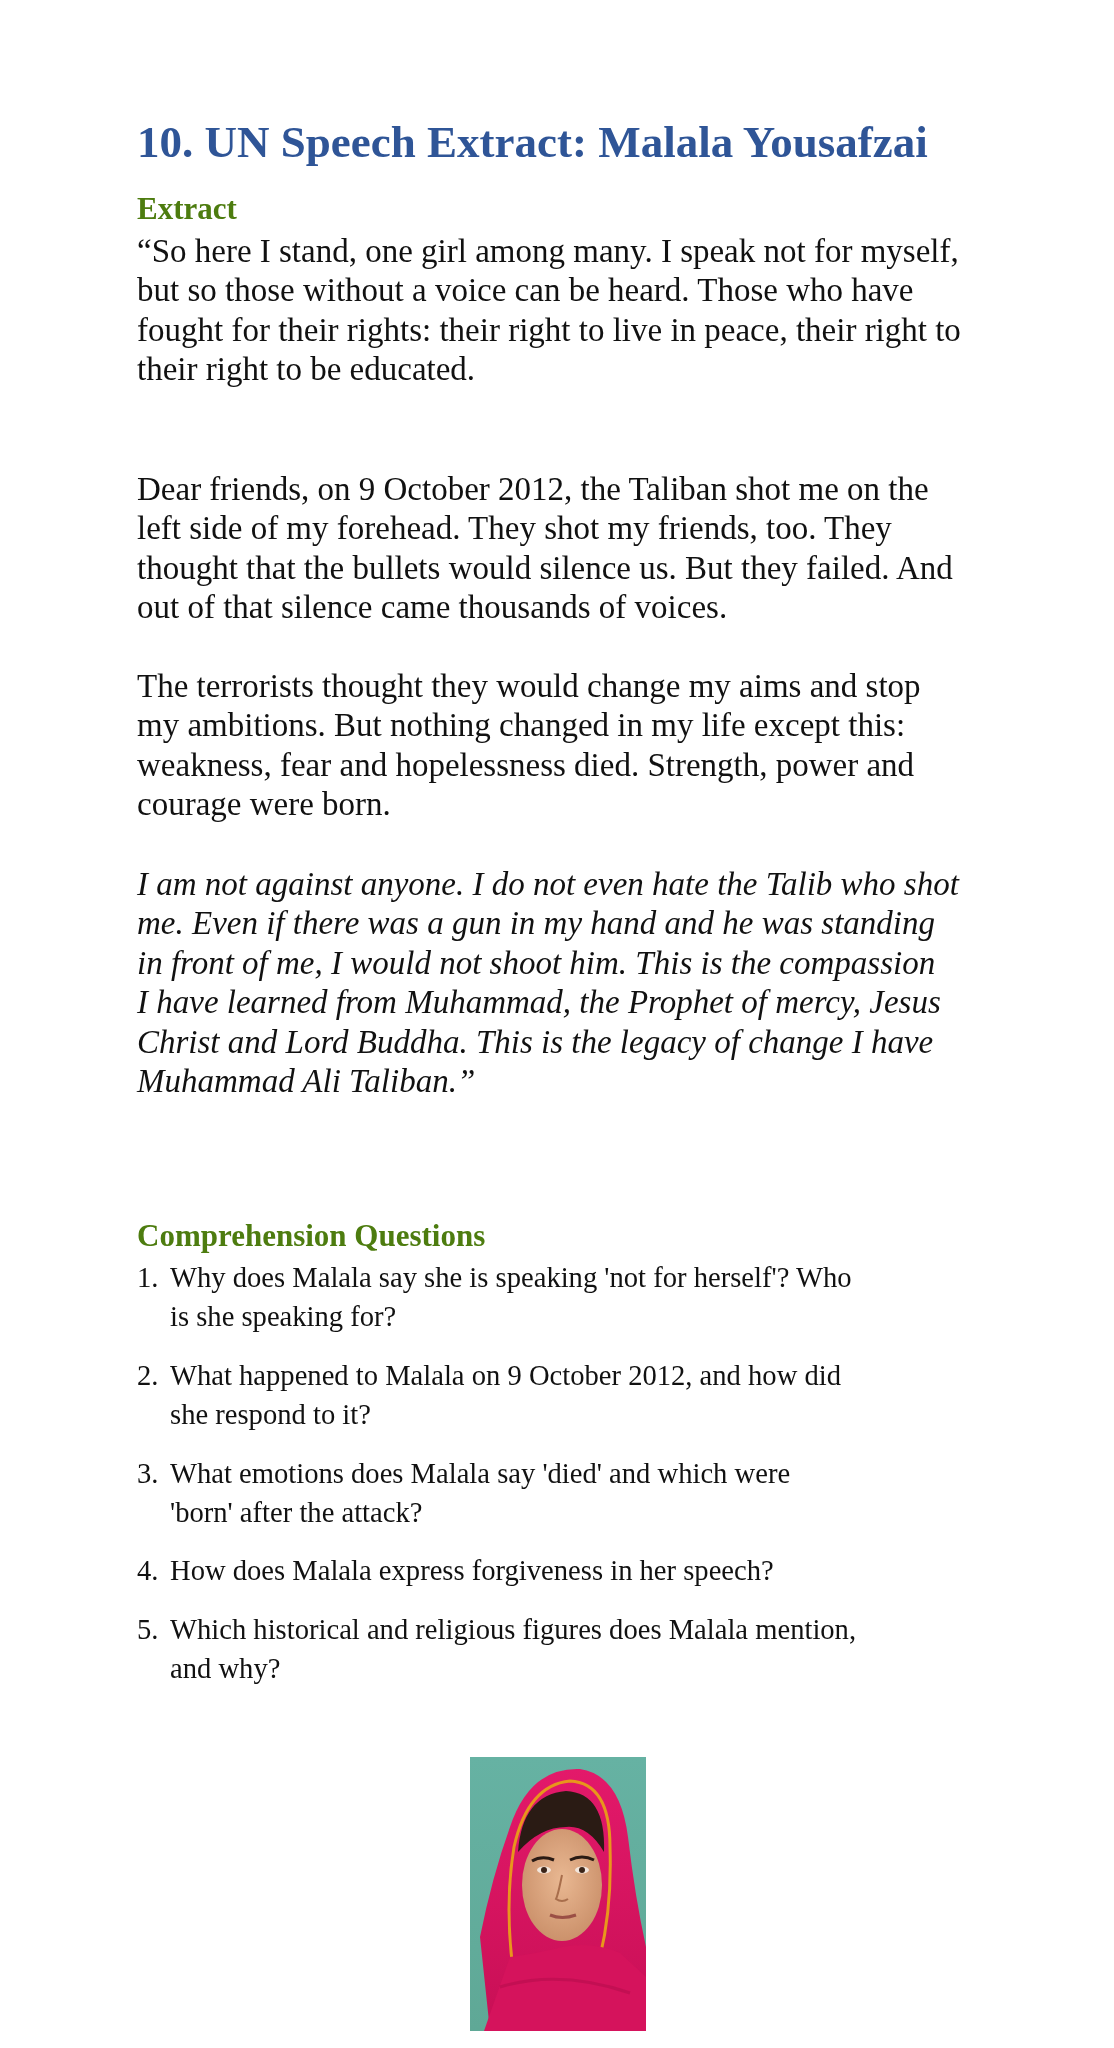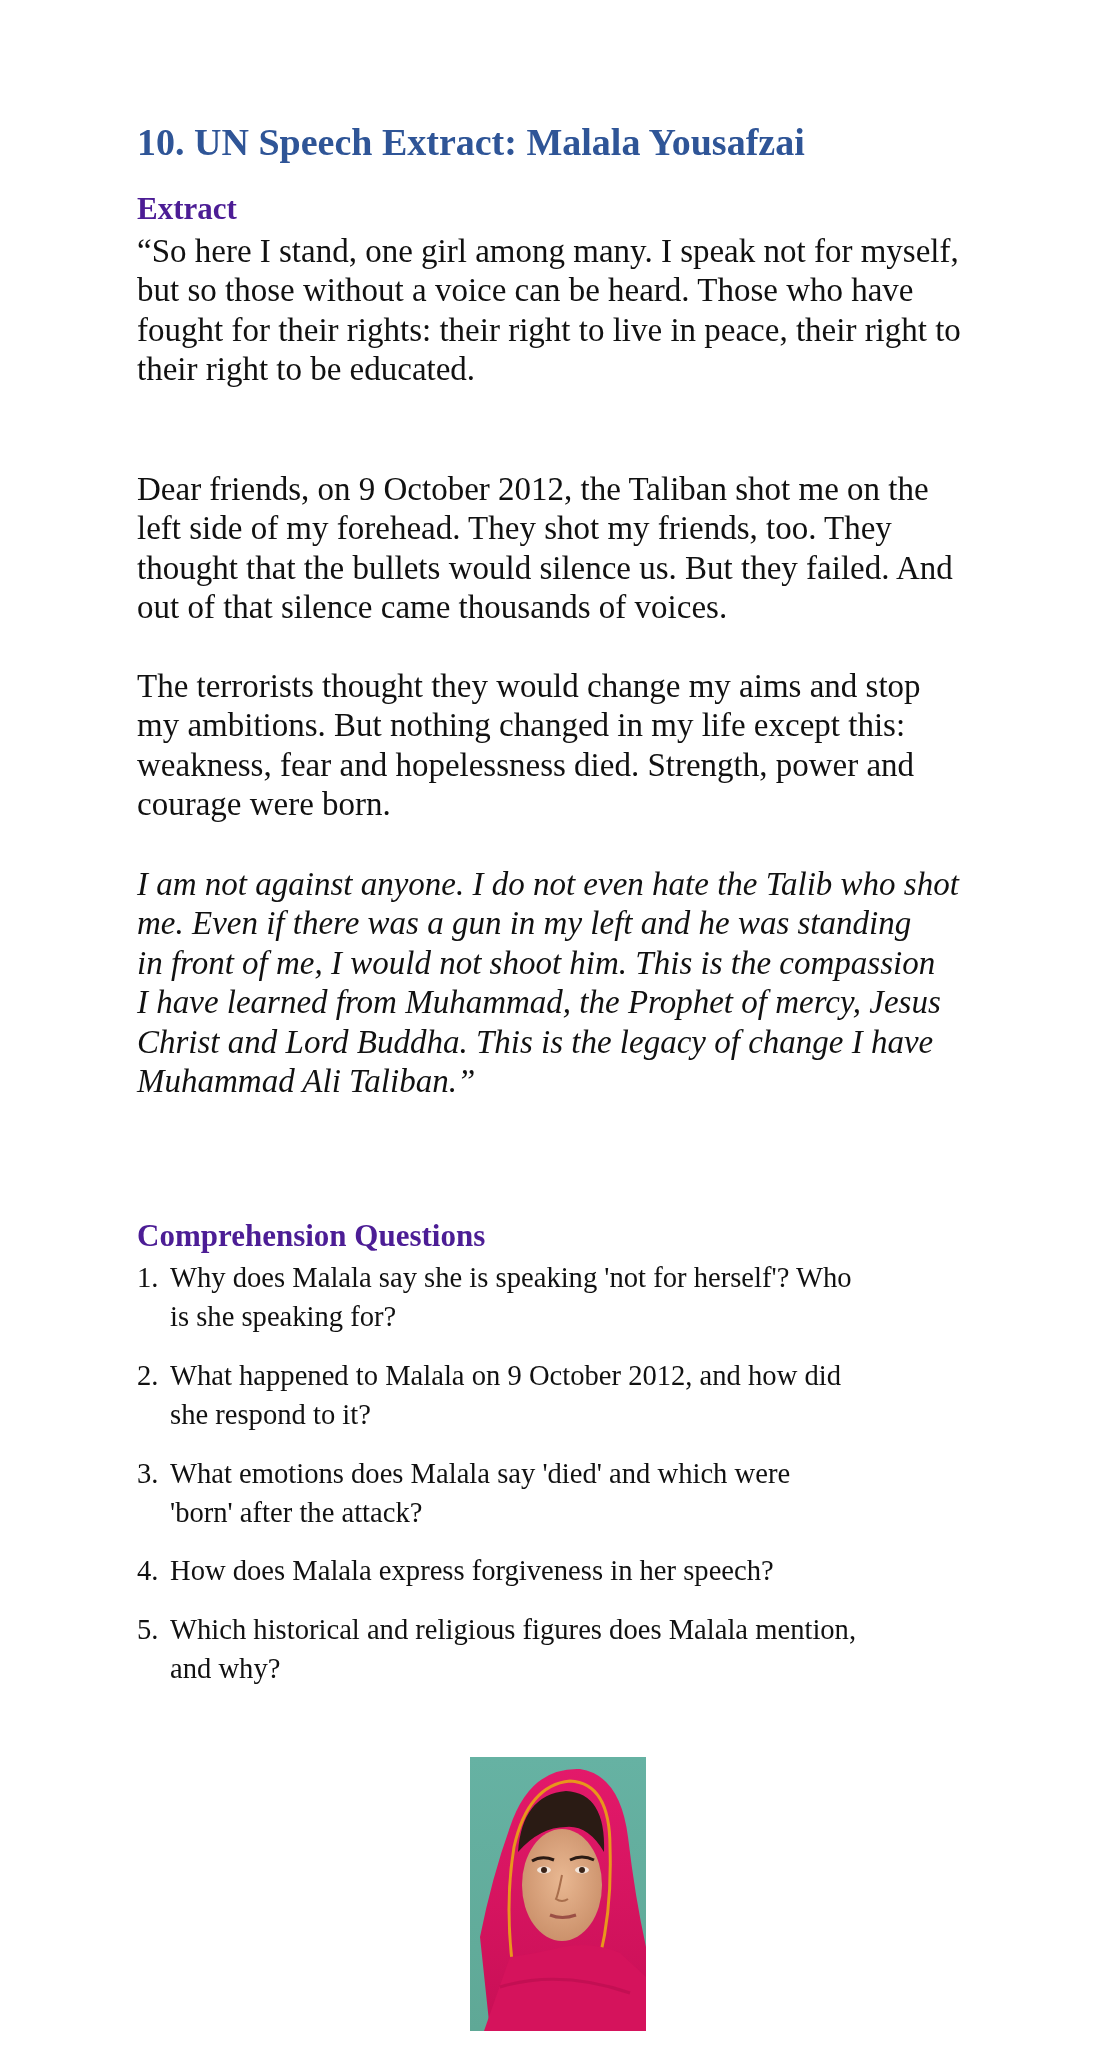--- a/index.html
+++ b/index.html
@@ -19,33 +19,33 @@
     position: absolute;
     left: 137px;
     top: 0;
     width: 850px;
   }
   .title {
     position: absolute;
     left: 0;
     top: 120px;
     margin: 0;
-    font-size: 38px;
+    font-size: 45px;
     font-weight: bold;
     color: #2F5597;
     white-space: nowrap;
     line-height: 44px;
   }
   .subhead {
     position: absolute;
     left: 0;
     margin: 0;
     font-size: 31px;
     font-weight: bold;
-    color: #4c1d95;
+    color: #4d7c0f;
     white-space: nowrap;
     line-height: 40px;
   }
   .sub-extract { top: 189px; }
   .sub-questions { top: 1216px; }
   .para {
     position: absolute;
     left: 0;
     margin: 0;
     font-size: 33px;
@@ -122,21 +122,21 @@
 
   <p class="para p3">
     <span class="ln">The terrorists thought they would change my aims and stop</span>
     <span class="ln">my ambitions. But nothing changed in my life except this:</span>
     <span class="ln">weakness, fear and hopelessness died. Strength, power and</span>
     <span class="ln">courage were born.</span>
   </p>
 
   <p class="para p4">
     <span class="ln">I am not against anyone. I do not even hate the Talib who shot</span>
-    <span class="ln">me. Even if there was a gun in my left and he was standing</span>
+    <span class="ln">me. Even if there was a gun in my hand and he was standing</span>
     <span class="ln">in front of me, I would not shoot him. This is the compassion</span>
     <span class="ln">I have learned from Muhammad, the Prophet of mercy, Jesus</span>
     <span class="ln">Christ and Lord Buddha. This is the legacy of change I have</span>
     <span class="ln">Muhammad Ali Taliban.”</span>
   </p>
 
   <h2 class="subhead sub-questions">Comprehension Questions</h2>
 
   <ol class="qlist">
     <li class="q">

